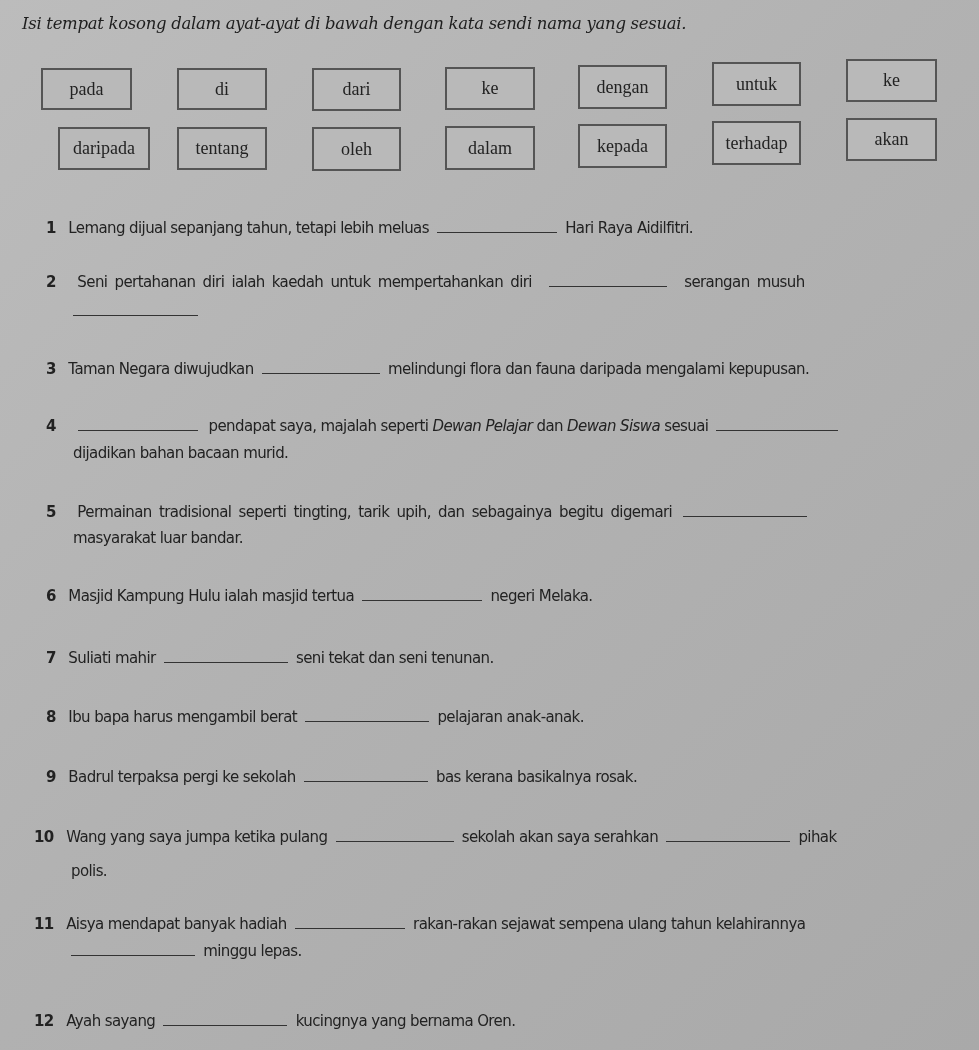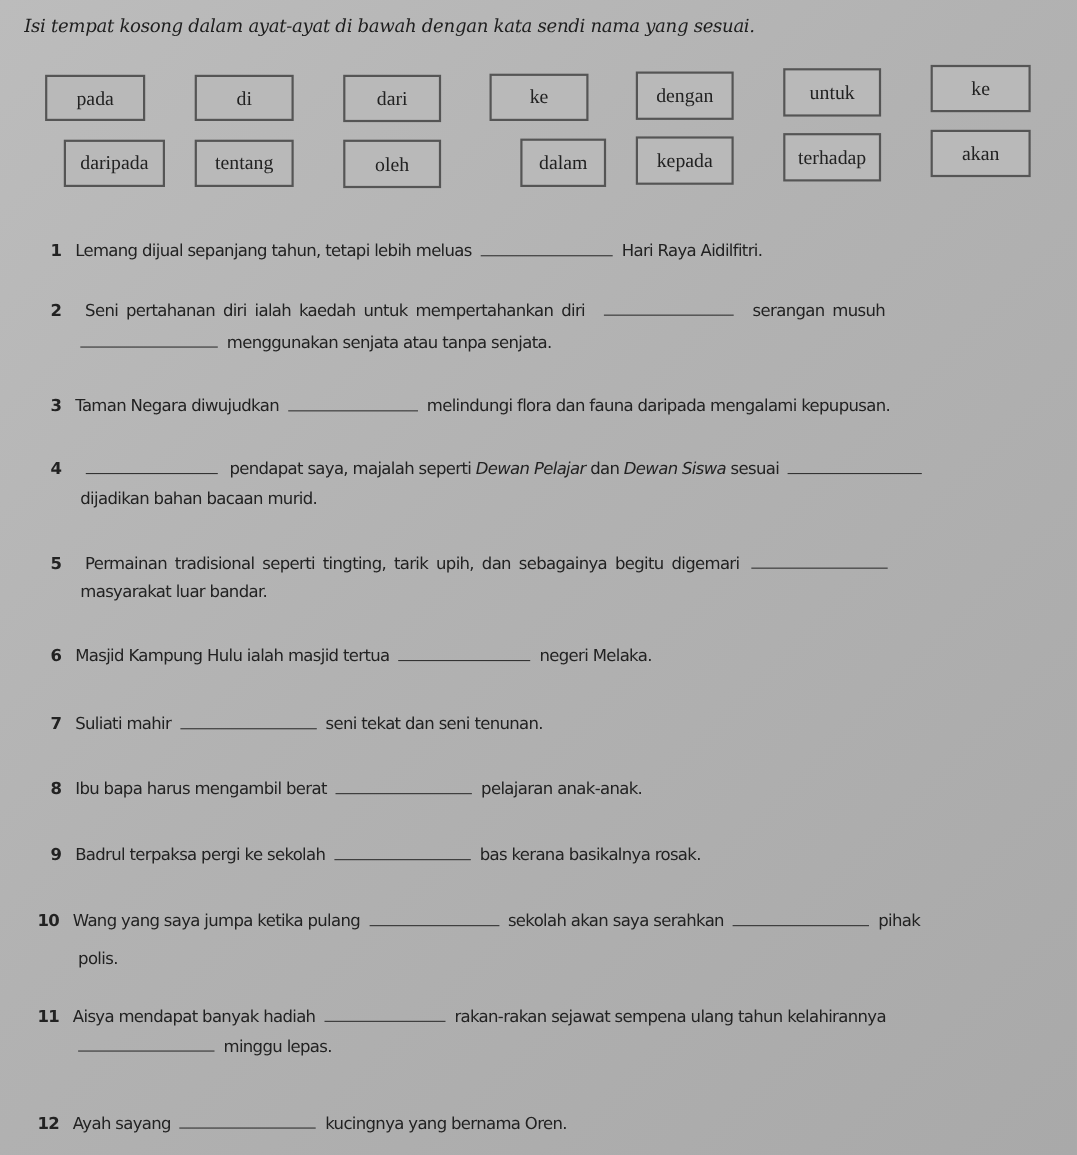--- a/index.html
+++ b/index.html
@@ -57,21 +57,21 @@
 
 <div class="word-box" style="left:58px;top:127px;width:92px;height:43px;">
     <span>daripada</span>
   </div>
 <div class="word-box" style="left:177px;top:127px;width:90px;height:43px;">
     <span>tentang</span>
   </div>
 <div class="word-box" style="left:312px;top:127px;width:89px;height:44px;">
     <span>oleh</span>
   </div>
-<div class="word-box" style="left:445px;top:126px;width:78px;height:44px;margin-left:28px;">
+<div class="word-box" style="left:445px;top:126px;width:90px;height:44px;">
     <span>dalam</span>
   </div>
 <div class="word-box" style="left:578px;top:124px;width:89px;height:44px;">
     <span>kepada</span>
   </div>
 <div class="word-box" style="left:712px;top:121px;width:89px;height:44px;">
     <span>terhadap</span>
   </div>
 <div class="word-box" style="left:846px;top:118px;width:91px;height:43px;">
     <span>akan</span>
@@ -85,21 +85,20 @@
 </div>
 
 <div class="line" style="left:46px;top:273px;word-spacing:3px;">
   <span class="num">2</span>&nbsp;&nbsp;
   <span>Seni pertahanan diri ialah kaedah untuk mempertahankan diri</span>
   <span class="blank" style="width:118px;margin-left:10px;margin-right:10px;"></span>
   <span>serangan musuh</span>
 </div>
 <div class="line" style="left:73px;top:302px;">
   <span class="blank" style="width:125px;margin-left:0;"></span>
-  <span>menggunakan senjata atau tanpa senjata.</span>
 </div>
 
 <div class="line" style="left:46px;top:360px;">
   <span class="num">3</span>&nbsp;&nbsp;
   <span>Taman Negara diwujudkan</span>
   <span class="blank" style="width:118px;"></span>
   <span>melindungi flora dan fauna daripada mengalami kepupusan.</span>
 </div>
 
 <div class="line" style="left:46px;top:417px;text-align:center;">

